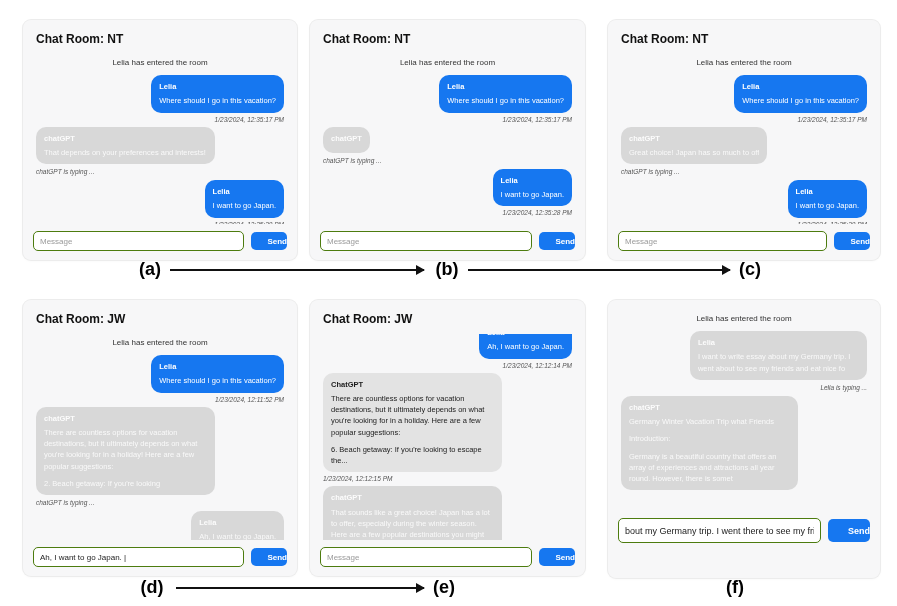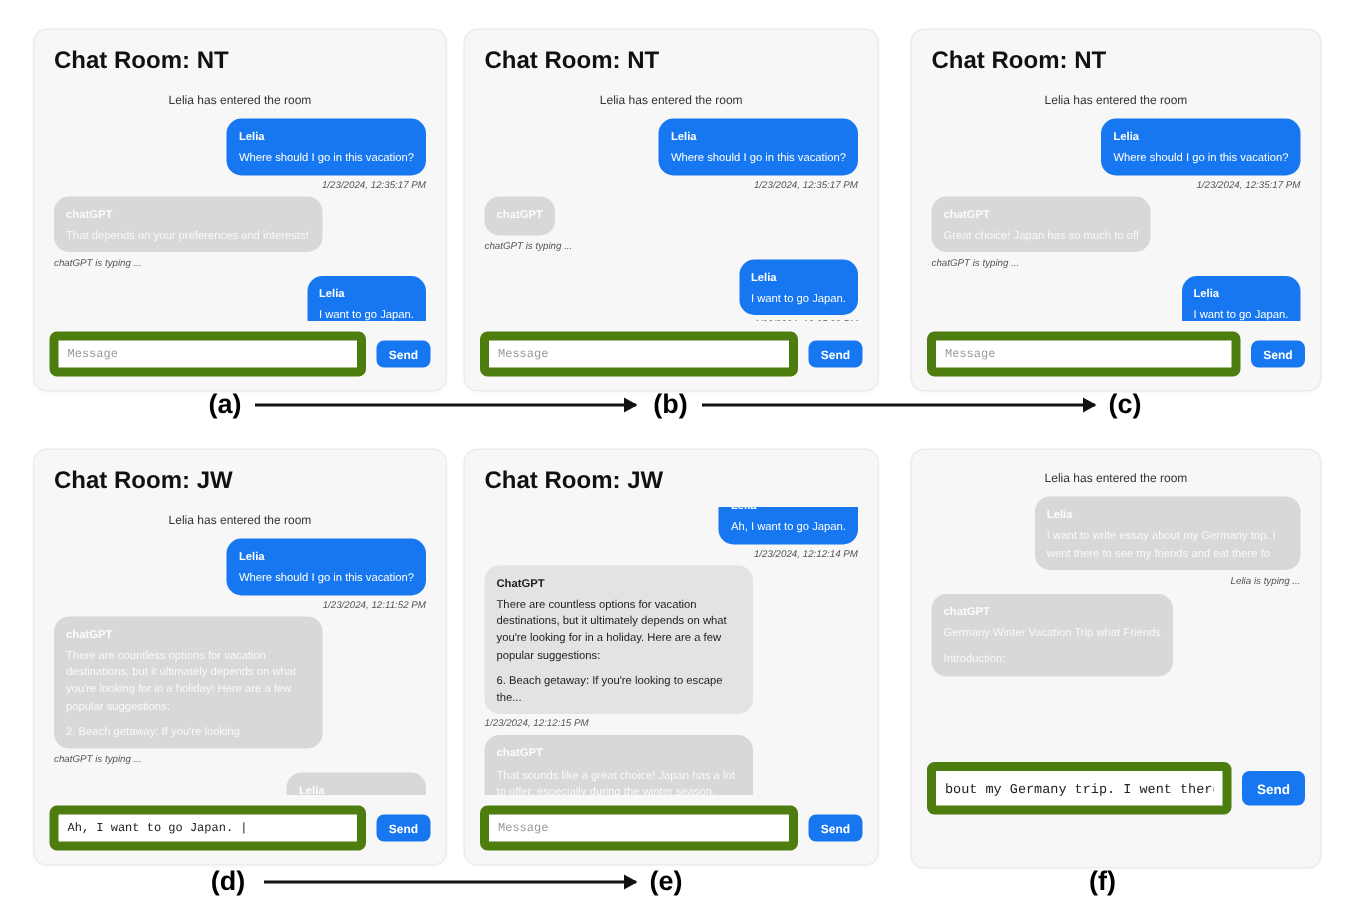--- a/index.html
+++ b/index.html
@@ -13,21 +13,21 @@
     padding:10px 10px 9px 10px;box-sizing:border-box;
     display:flex;flex-direction:column;
   }
   .panel-a{left:23px;top:20px;width:274px;height:240px}
   .panel-b{left:310px;top:20px;width:275px;height:240px}
   .panel-c{left:608px;top:20px;width:272px;height:240px}
   .panel-d{left:23px;top:300px;width:274px;height:276px}
   .panel-e{left:310px;top:300px;width:275px;height:276px}
   .panel-f{left:608px;top:300px;width:272px;height:278px}
 
-  .panel-title{font-size:16px;font-weight:bold;color:#111;margin:2px 0 8px 3px;}
+  .panel-title{font-size:12px;font-weight:bold;color:#111;margin:2px 0 8px 3px;}
   .chat-area{flex:1;overflow:hidden;padding:0 3px;}
 
   .sysmsg{text-align:center;font-size:8px;color:#333;margin:4px 0 8px;}
   .msg-row{display:flex;margin:2px 0;}
   .msg-row.side-right{justify-content:flex-end;}
   .msg-row.clip-top{margin-top:-13px;}
   .bubble{border-radius:10px;padding:6px 8px;max-width:72%;font-size:7.5px;line-height:1.5;box-sizing:border-box;}
   .bubble .bname{font-weight:bold;margin-bottom:3px;}
   .bubble p{margin:0;}
   .bubble p + p{margin-top:6px;}
@@ -36,28 +36,28 @@
   .v-gray-faded{background:var(--gray,#d8d8d8);color:rgba(255,255,255,0.85);}
   .v-gray-faded .bname{color:rgba(255,255,255,0.92);}
   .v-gray-solid{background:var(--gray-solid,#e3e3e3);color:#1c1c1c;}
   .ts{font-size:6.5px;font-style:italic;color:#555;margin:3px 0 4px;}
   .ts.side-right{text-align:right;}
   .typing{font-size:6.5px;font-style:italic;color:#555;margin:4px 0 5px;}
   .typing.side-right{text-align:right;}
 
   .input-row{display:flex;gap:7px;align-items:center;margin-top:7px;}
   .msg-input{
-    flex:1;height:18px;border:6px solid #4d7c0f;border-radius:5px;padding:0 6px;
+    flex:1;height:18px;border:1px solid #4d7c0f;border-radius:5px;padding:0 6px;
     font-size:8px;color:#222;background:#fff;outline:none;min-width:0;
-    font-family:Liberation Mono, monospace;
+    font-family:Liberation Sans, sans-serif;
   }
   .msg-input::placeholder{color:#9a9a9a;}
   .send-btn{
     width:36px;height:18px;background:var(--blue,#1677f0);color:#fff;border:none;
-    border-radius:5px;font-size:8px;font-weight:bold;font-family:inherit;cursor:pointer;padding:0;
+    border-radius:5px;font-size:8px;font-weight:bold;font-family:inherit;cursor:pointer;padding:0;text-align:right;
   }
   .panel-f .msg-input{height:23px;font-size:9px;}
   .panel-f .send-btn{width:42px;height:23px;font-size:9px;}
   .panel-f .input-row{margin-bottom:26px;}
 
   .caption{
     position:absolute;transform:translateX(-50%);font-size:18px;font-weight:bold;color:#000;
   }
   .cap-a{left:150px;top:259px}
   .cap-b{left:447px;top:259px}
@@ -235,29 +235,30 @@
     <button class="send-btn">Send</button>
   </div>
 </div>
 
 <div class="panel panel-f">
   <div class="chat-area">
       <div class="sysmsg">Lelia has entered the room</div>
       <div class="msg-row side-right">
         <div class="bubble v-gray-faded">
           <div class="bname">Lelia</div>
-          <p>I want to write essay about my Germany trip. I went there to see my friends and eat there fo</p>
+          <p>I want to write essay about my Germany trip. I went about to see my friends and eat nice fo</p>
         </div>
       </div>
       <div class="typing side-right">Lelia is typing ...</div>
       <div class="msg-row side-left">
         <div class="bubble v-gray-faded">
           <div class="bname">chatGPT</div>
           <p>Germany Winter Vacation Trip what Friends</p>
           <p>Introduction:</p>
+          <p>Germany is a beautiful country that offers an array of experiences and attractions all year round. However, there is somet</p>
         </div>
       </div>
     </div>
   <div class="input-row">
     <input class="msg-input" value="bout my Germany trip. I went there to see my friends and eat nice fo" style="">
     <button class="send-btn">Send</button>
   </div>
 </div>
 
 <div class="caption cap-a">(a)</div>

